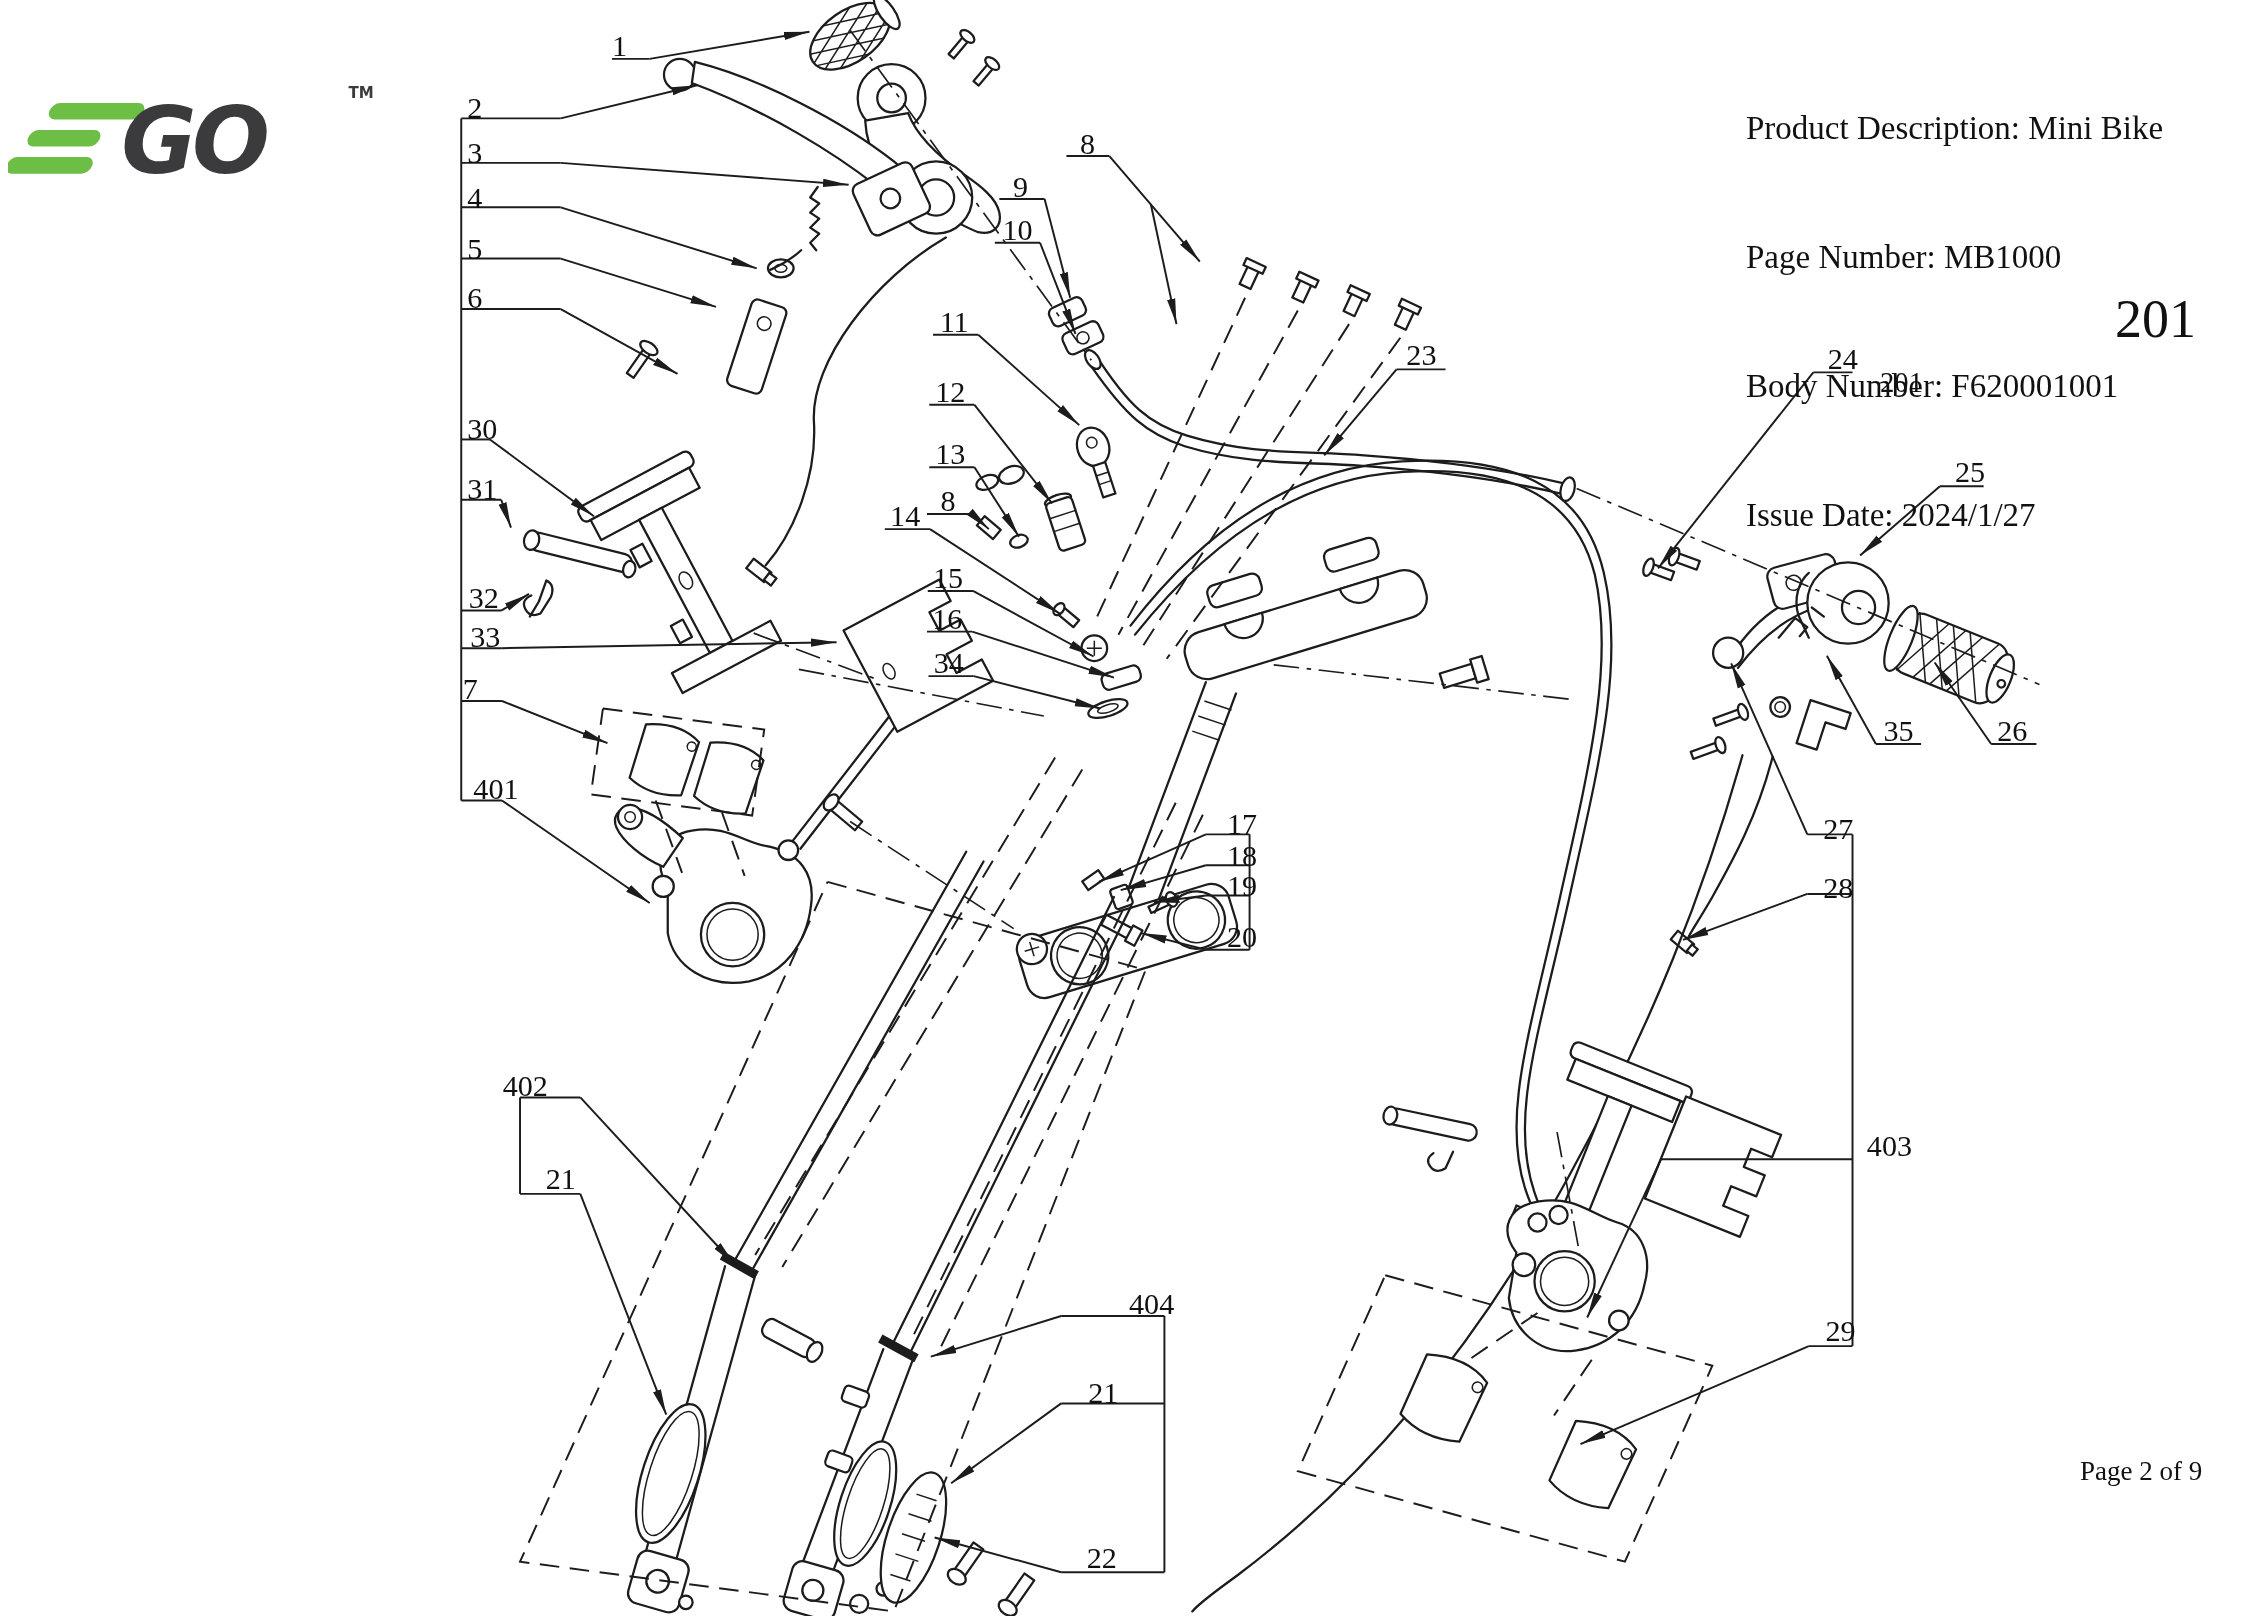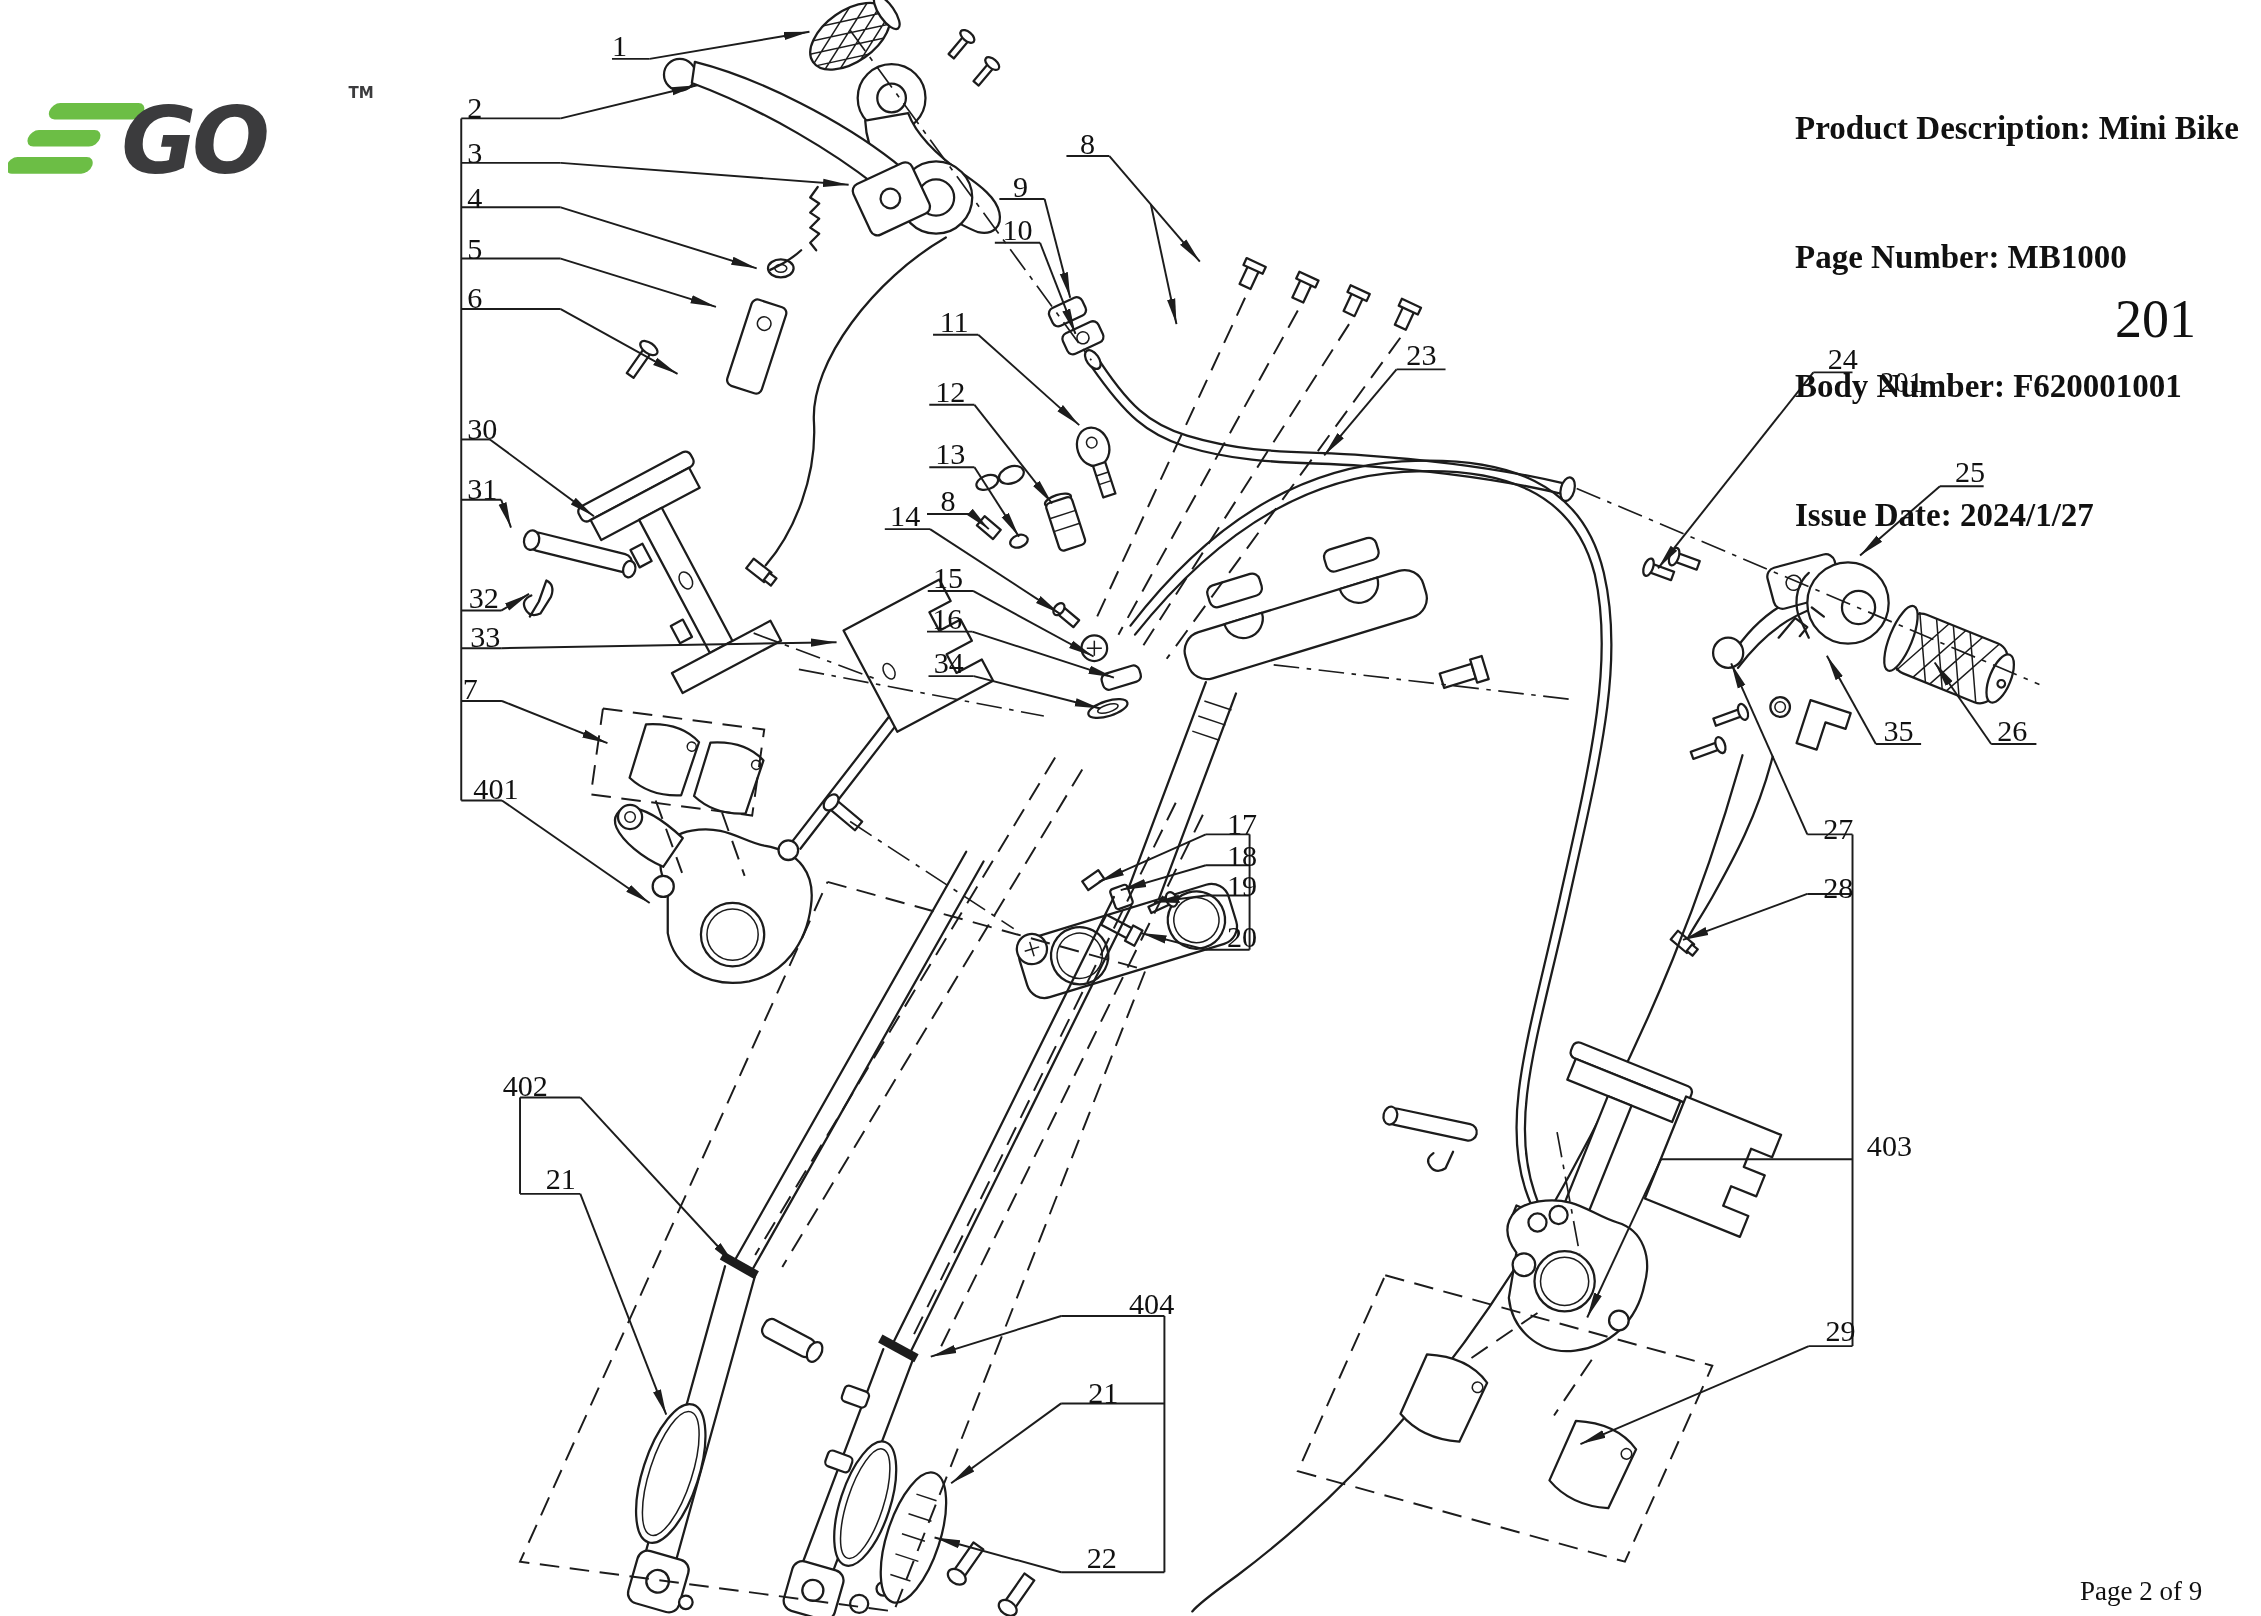--- a/index.html
+++ b/index.html
@@ -6,23 +6,23 @@
   body{width:2261px;height:1616px;position:relative;font-family:"Liberation Serif",serif;color:#111;overflow:hidden;}
   .abs{position:absolute;}
   #art{position:absolute;left:0;top:0;width:2261px;height:1616px;}
   .pt{fill:#ffffff;stroke:#1c1c1c;stroke-width:3;stroke-linejoin:round;}
   .ln{fill:none;stroke:#1c1c1c;stroke-width:3;stroke-linejoin:round;stroke-linecap:round;}
   .thn{fill:none;stroke:#1c1c1c;stroke-width:2;}
   .ld{fill:none;stroke:#1c1c1c;stroke-width:2.6;}
   .dsh{fill:none;stroke:#1c1c1c;stroke-width:2.6;stroke-dasharray:26 14;}
   .ddt{fill:none;stroke:#1c1c1c;stroke-width:2.2;stroke-dasharray:34 10 6 10;}
   .lbl{font-family:"Liberation Serif",serif;fill:#111;text-anchor:middle;}
-  #info-block{left:1795px;top:21px;font-size:33px;line-height:43px;white-space:pre;font-weight:bold;}
+  #info-block{left:1746px;top:21px;font-size:33px;line-height:43px;white-space:pre;}
   #figure-number{left:2115px;top:288px;font-size:54px;}
-  #page-footer{left:2080px;top:1576px;font-size:27px;}
+  #page-footer{left:2080px;top:1456px;font-size:27px;}
 </style>
 </head>
 <body>
 
 <svg id="art" viewBox="0 0 3000 2144">
   <defs>
     <marker id="arr" markerUnits="userSpaceOnUse" markerWidth="36" markerHeight="14" refX="34" refY="7" orient="auto">
       <path d="M0,1.5 L34,7 L0,12.5 Z" fill="#1c1c1c"></path>
     </marker>
     <clipPath id="gripclip">

